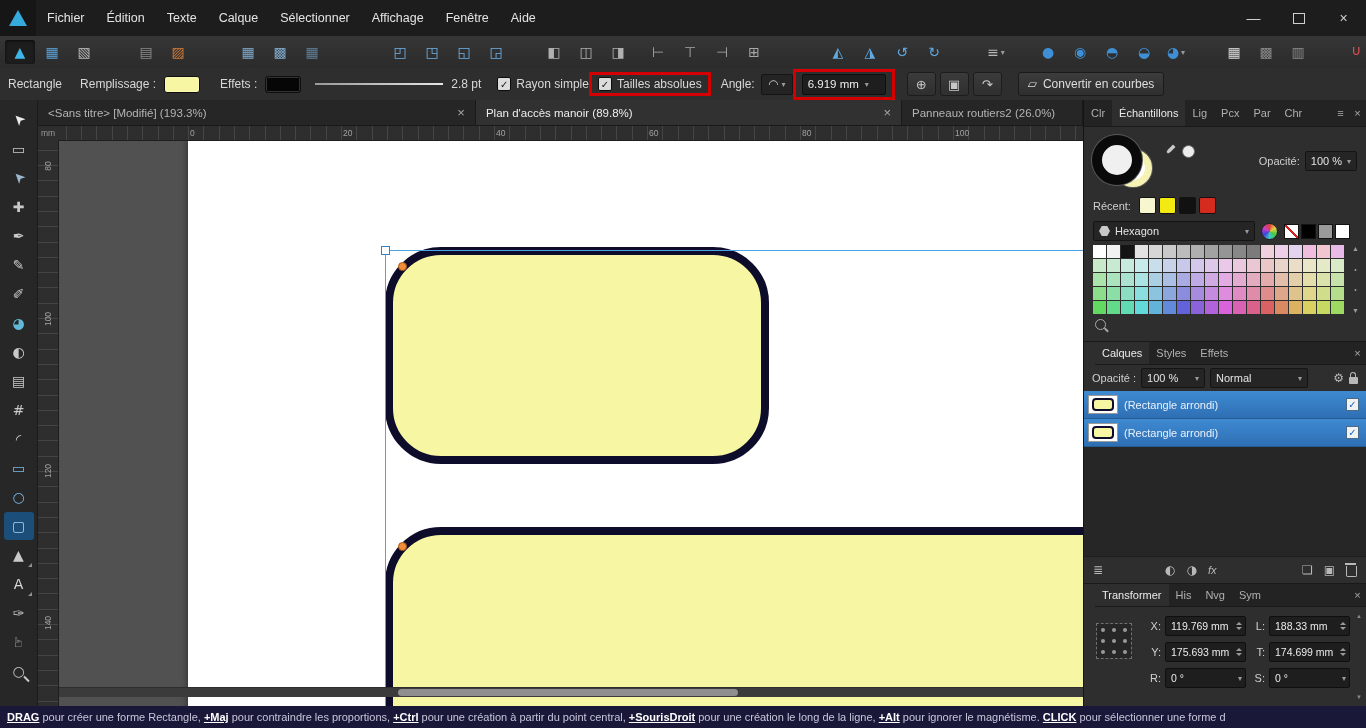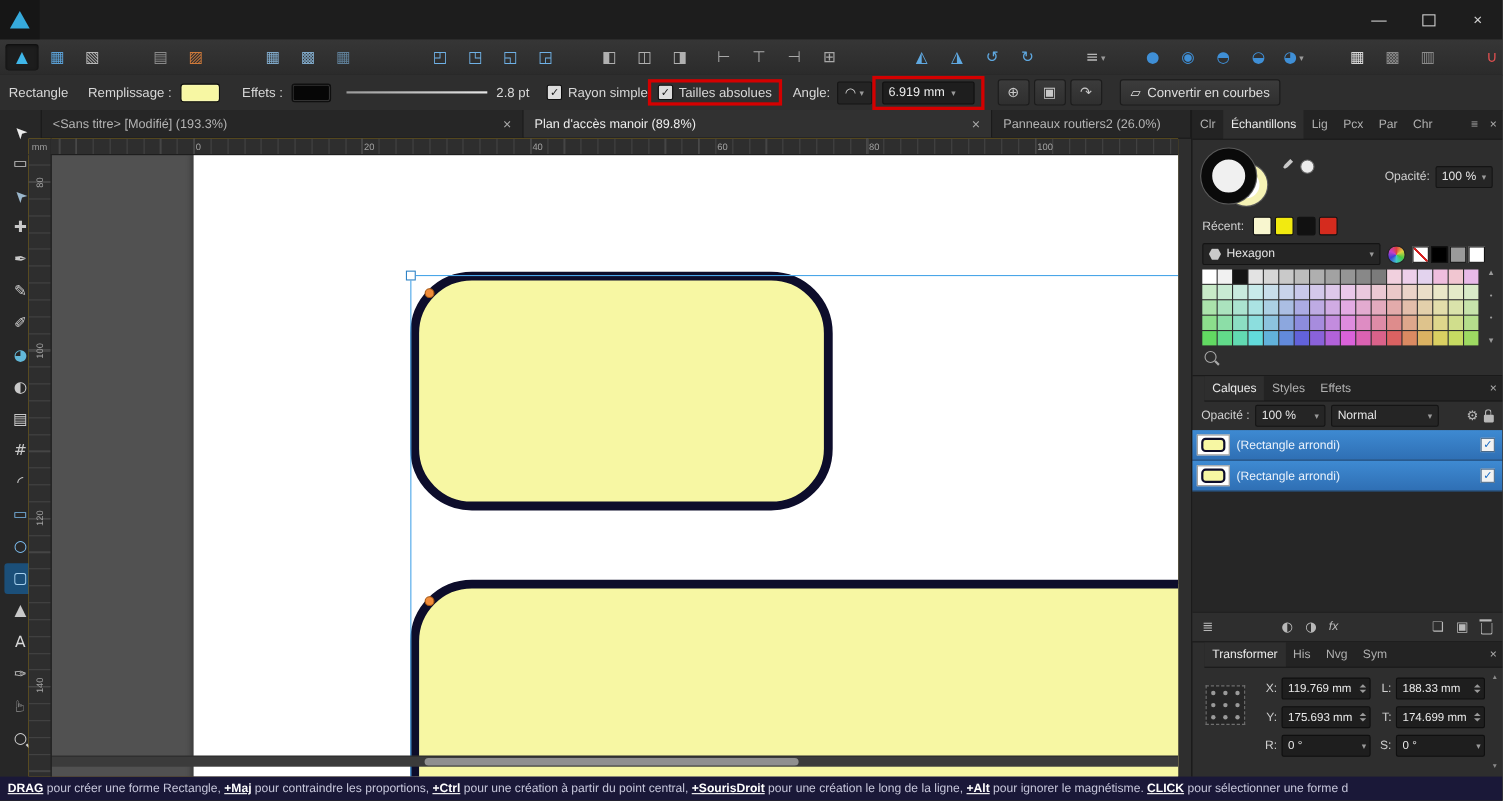--- a/index.html
+++ b/index.html
@@ -74,21 +74,21 @@
          display:flex;flex-direction:column;align-items:center;padding-top:6px;box-sizing:border-box;}
   .tool{width:30px;height:28px;display:grid;place-items:center;border-radius:3px;position:relative;margin-bottom:1px;flex:0 0 auto;}
   .tool .tg{font-size:14px;}
   .tool.selected{background:#1b4f79;}
   .tool .flyout{position:absolute;right:2px;bottom:2px;width:0;height:0;border-left:4px solid transparent;border-bottom:4px solid #8f8f8f;}
   [data-name="zoom-tool"]{overflow:visible;}
   [data-name="zoom-tool"]::after{content:'';position:absolute;width:7px;height:2px;background:#c9c9c9;
         transform:rotate(45deg);right:4px;bottom:5px;}
 
   
-  #canvas{position:absolute;left:26px;top:126px;width:1045px;height:580px;background:#eab308;}
+  #canvas{position:absolute;left:38px;top:126px;width:1045px;height:580px;background:#86efac;}
   .ruler-corner{position:absolute;left:0;top:0;width:20px;height:14px;background:#2e2e2e;border-right:1px solid #222;
                 border-bottom:1px solid #222;font-size:8.5px;color:#9a9a9a;display:grid;place-items:center;z-index:3;}
   #hruler{position:absolute;left:20px;top:0;right:0;height:14px;background:#2e2e2e;border-bottom:1px solid #1e1e1e;
           overflow:hidden;z-index:3;
           background-image:repeating-linear-gradient(90deg,#454545 0 1px,transparent 1px 15.3px),
                            repeating-linear-gradient(90deg,#5e5e5e 0 1px,transparent 1px 153px);
           background-position:130px 0,130px 0;}
   .hlab{position:absolute;top:2px;font-size:8.5px;color:#a2a2a2;}
   #vruler{position:absolute;left:0;top:14px;width:20px;bottom:0;background:#2e2e2e;border-right:1px solid #1e1e1e;
           overflow:hidden;z-index:3;
@@ -201,20 +201,30 @@
   #statusbar .b{font-weight:bold;color:#ffffff;text-decoration:underline;}
 </style>
 </head>
 <body>
 
 <div class="app" data-name="application-window">
 
   <div id="titlebar" data-name="titlebar">
     <div class="app-logo" data-name="app-logo">
         <div class="tri" data-name="affinity-designer-logo-icon"></div>
+      </div>
+    <div style="display:flex" data-name="menubar">
+        <div class="menu-item" data-name="menu-fichier">Fichier</div>
+        <div class="menu-item" data-name="menu-edition">Édition</div>
+        <div class="menu-item" data-name="menu-texte">Texte</div>
+        <div class="menu-item" data-name="menu-calque">Calque</div>
+        <div class="menu-item" data-name="menu-selectionner">Sélectionner</div>
+        <div class="menu-item" data-name="menu-affichage">Affichage</div>
+        <div class="menu-item" data-name="menu-fenetre">Fenêtre</div>
+        <div class="menu-item" data-name="menu-aide">Aide</div>
       </div>
     <div class="tb-spacer" data-name="titlebar-spacer"></div>
     <div class="win-btn" data-name="minimize-button">—</div>
     <div class="win-btn" data-name="maximize-button">
         <span class="win-max-box" data-name="maximize-icon"></span>
       </div>
     <div class="win-btn" data-name="close-button">×</div>
   </div>
 
   <div id="toolbar" data-name="main-toolbar">
@@ -467,21 +477,21 @@
         <span class="tg glyph" style="color: rgb(201, 201, 201);">○</span>
       </div>
     </div>
 
   <div id="canvas" data-name="canvas-area">
     <div class="ruler-corner" data-name="ruler-unit-label">mm</div>
     <div id="hruler" data-name="h-ruler">
         <span class="hlab" style="left: 132px;">0</span>
         <span class="hlab" style="left: 285px;">20</span>
         <span class="hlab" style="left: 438px;">40</span>
-        <span class="hlab" style="left: 591px; padding-left: 15px;">60</span>
+        <span class="hlab" style="left: 591px;">60</span>
         <span class="hlab" style="left: 744px;">80</span>
         <span class="hlab" style="left: 897px;">100</span>
       </div>
     <div id="vruler" data-name="v-ruler">
         <span class="vlab" style="top: 21px;">80</span>
         <span class="vlab" style="top: 174px;">100</span>
         <span class="vlab" style="top: 326px;">120</span>
         <span class="vlab" style="top: 478px;">140</span>
       </div>
     <div id="viewport" data-name="document-viewport">

